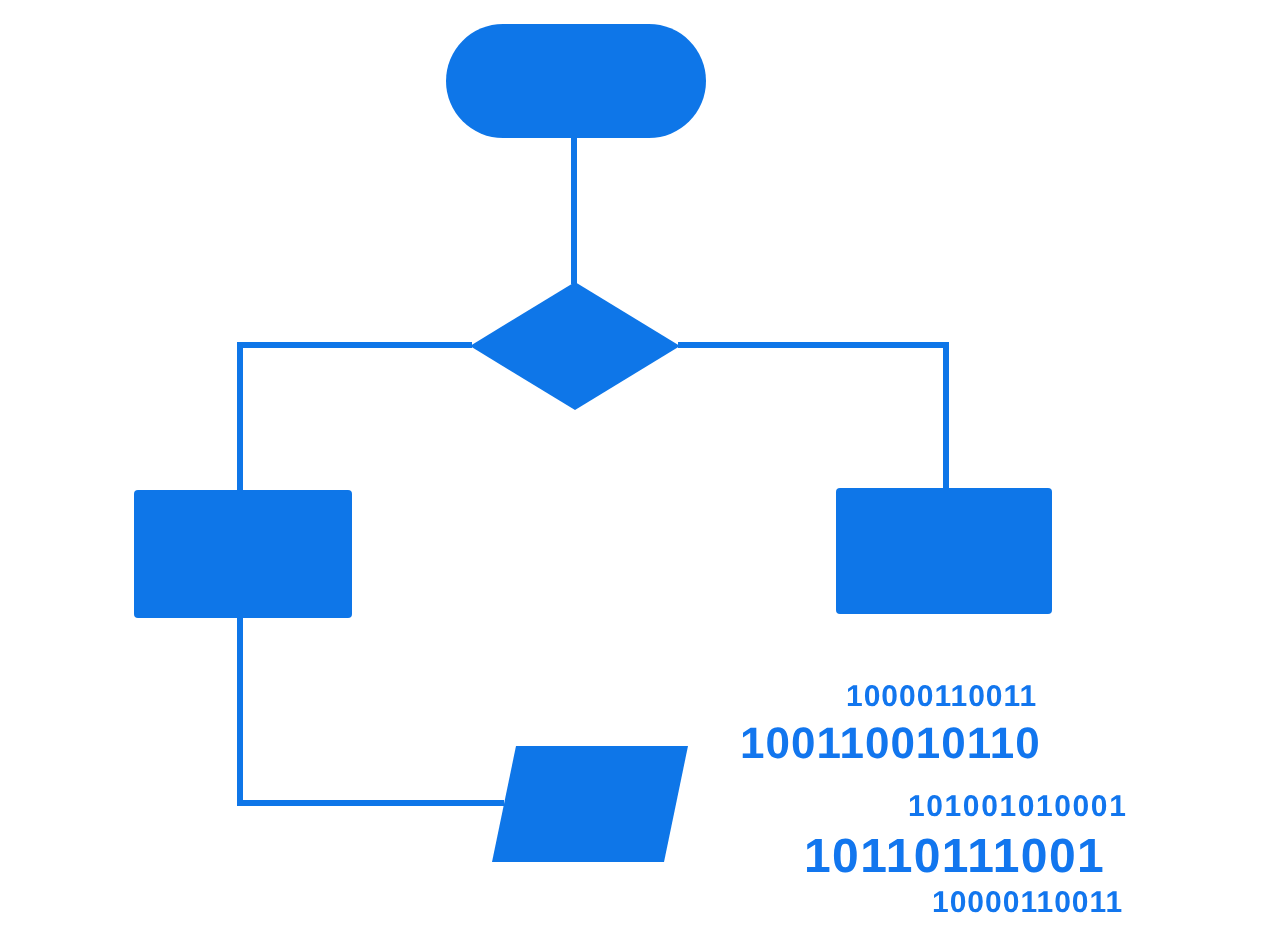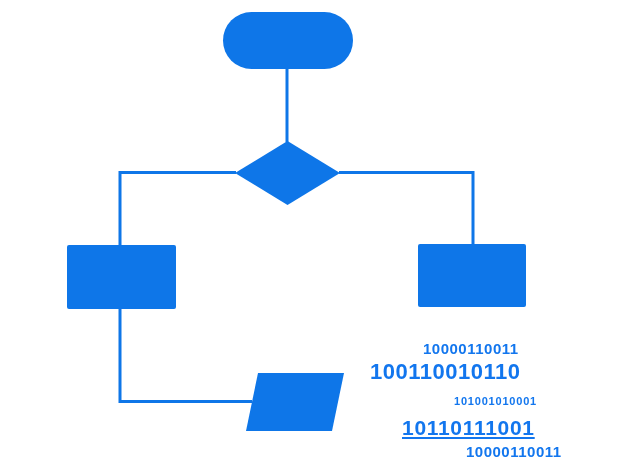--- a/index.html
+++ b/index.html
@@ -19,22 +19,22 @@
   }
   .binary-label {
     position: absolute;
     color: #1276ee;
     font-weight: bold;
     line-height: 1;
     white-space: nowrap;
   }
   .b1 { left: 423px; top: 341px; font-size: 15px; letter-spacing: 0.5px; }
   .b2 { left: 370px; top: 361px; font-size: 22px; letter-spacing: 0.5px; }
-  .b3 { left: 454px; top: 396px; font-size: 11px; letter-spacing: 0.8px; }
-  .b4 { left: 402px; top: 417px; font-size: 21px; letter-spacing: 0.7px; text-decoration: underline; }
+  .b3 { left: 454px; top: 396px; font-size: 15px; letter-spacing: 0.8px; }
+  .b4 { left: 402px; top: 417px; font-size: 24px; letter-spacing: 0.7px; }
   .b5 { left: 466px; top: 444px; font-size: 15px; letter-spacing: 0.5px; }
 </style>
 </head>
 <body>
 
 <div class="canvas">
 
   <svg class="flow-svg" width="643" height="475" viewBox="0 0 643 475">
 
     <path d="M287,69 L287,142" fill="none" stroke-width="3" stroke="#0e76e8"></path>

